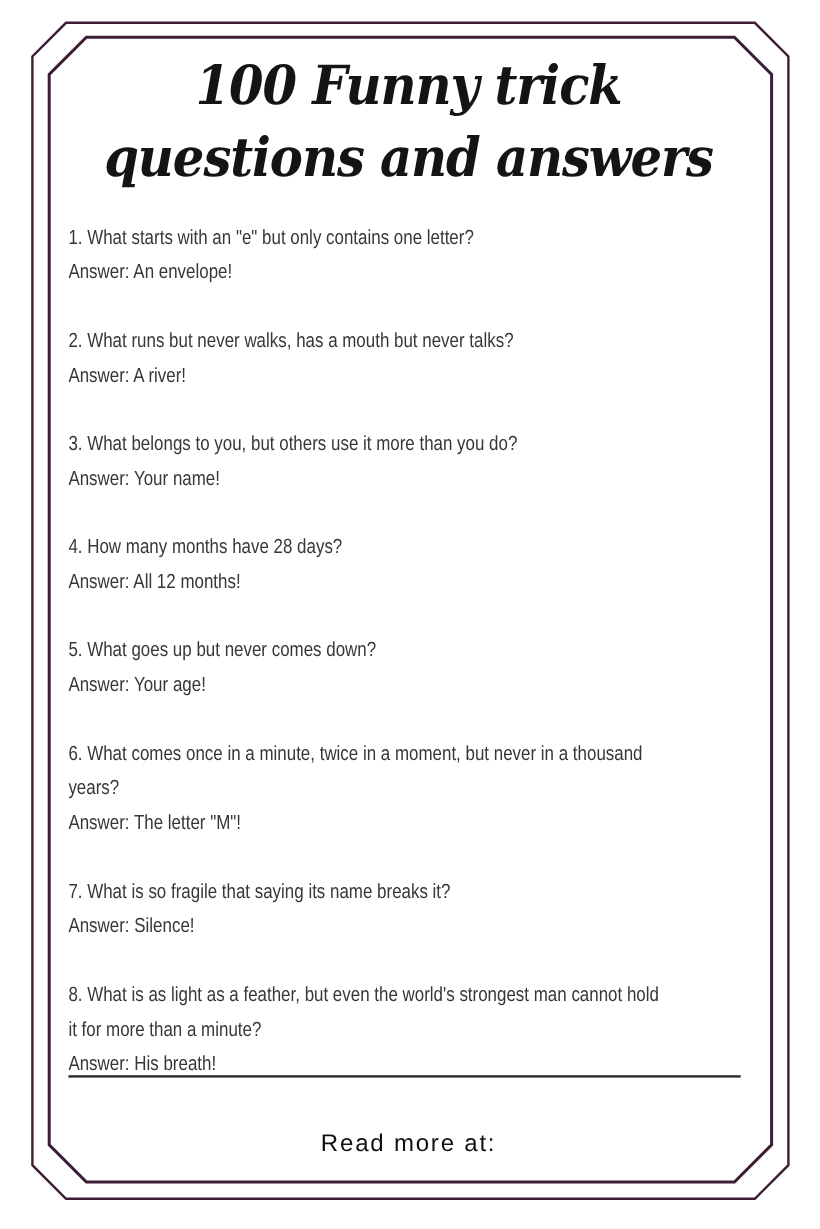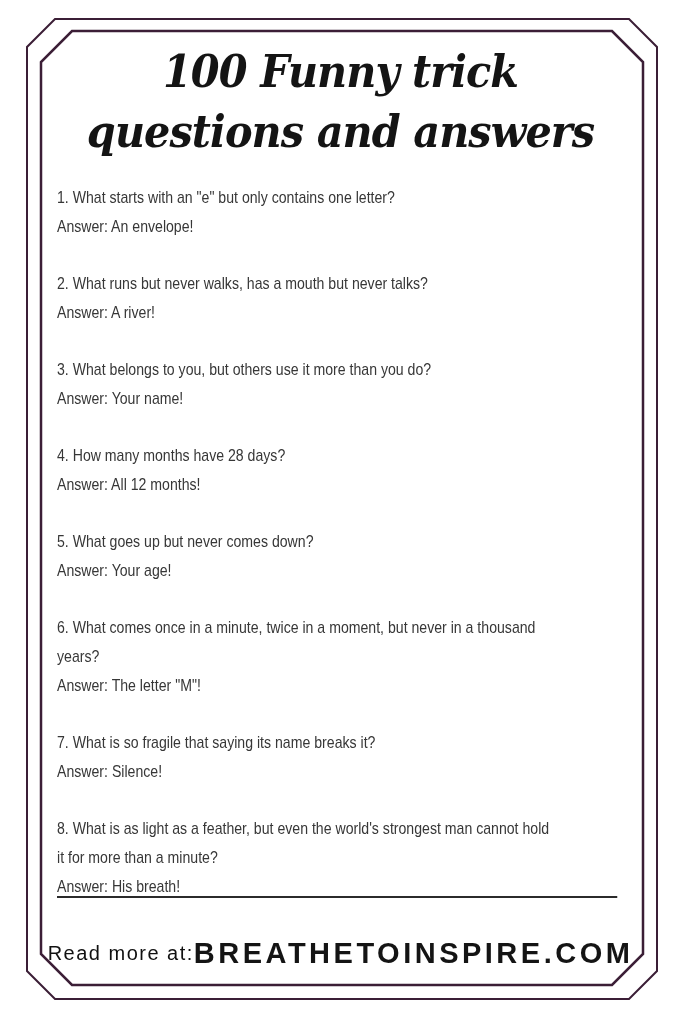--- a/index.html
+++ b/index.html
@@ -132,16 +132,15 @@
     </div>
     <div class="qa">
       <p>8. What is as light as a feather, but even the world's strongest man cannot hold
 it for more than a minute?</p>
       <p class="underlined">Answer: His breath!</p>
     </div>
   </div>
 
   <div class="footer">
     <span class="read-more">Read more at:</span>
-    <span class="site">BREATHETOINSPIRE.COM</span>
   </div>
 
 </div>
 
 </body></html>

